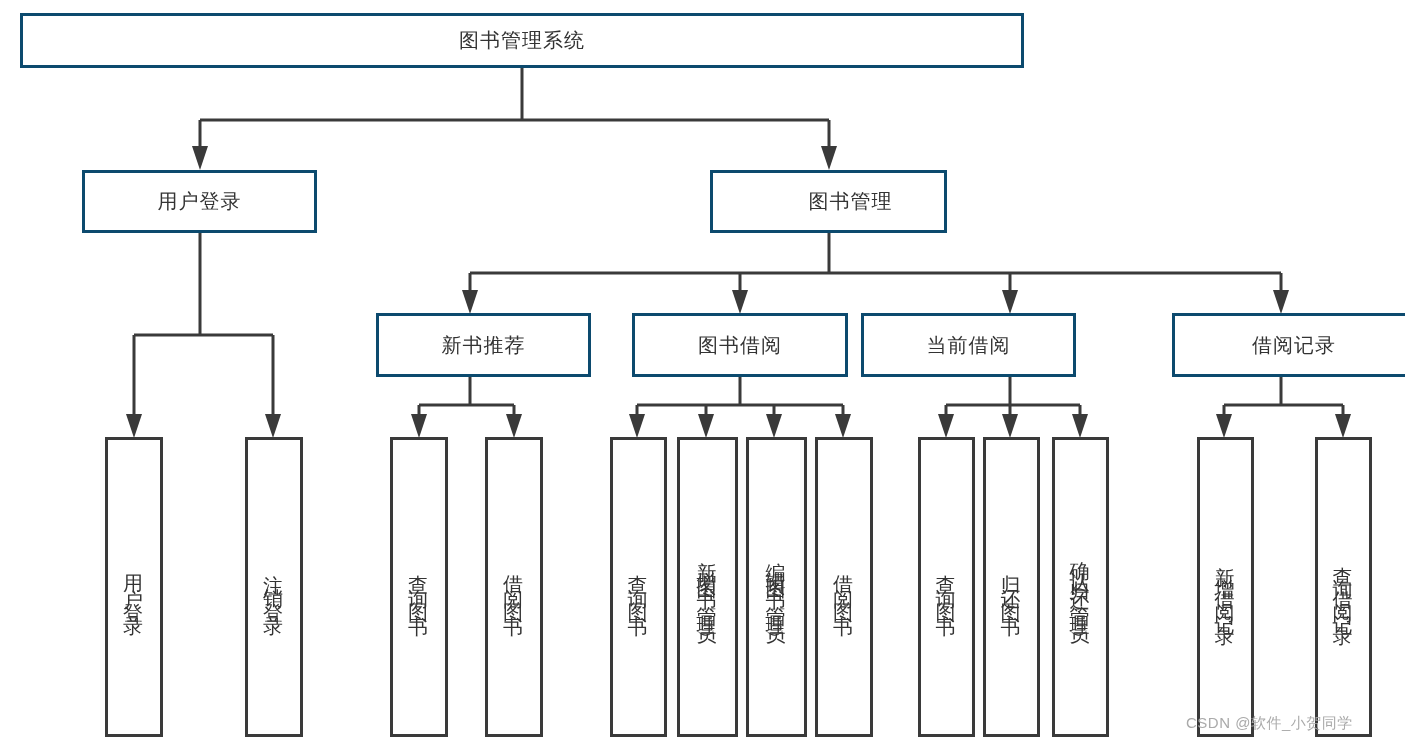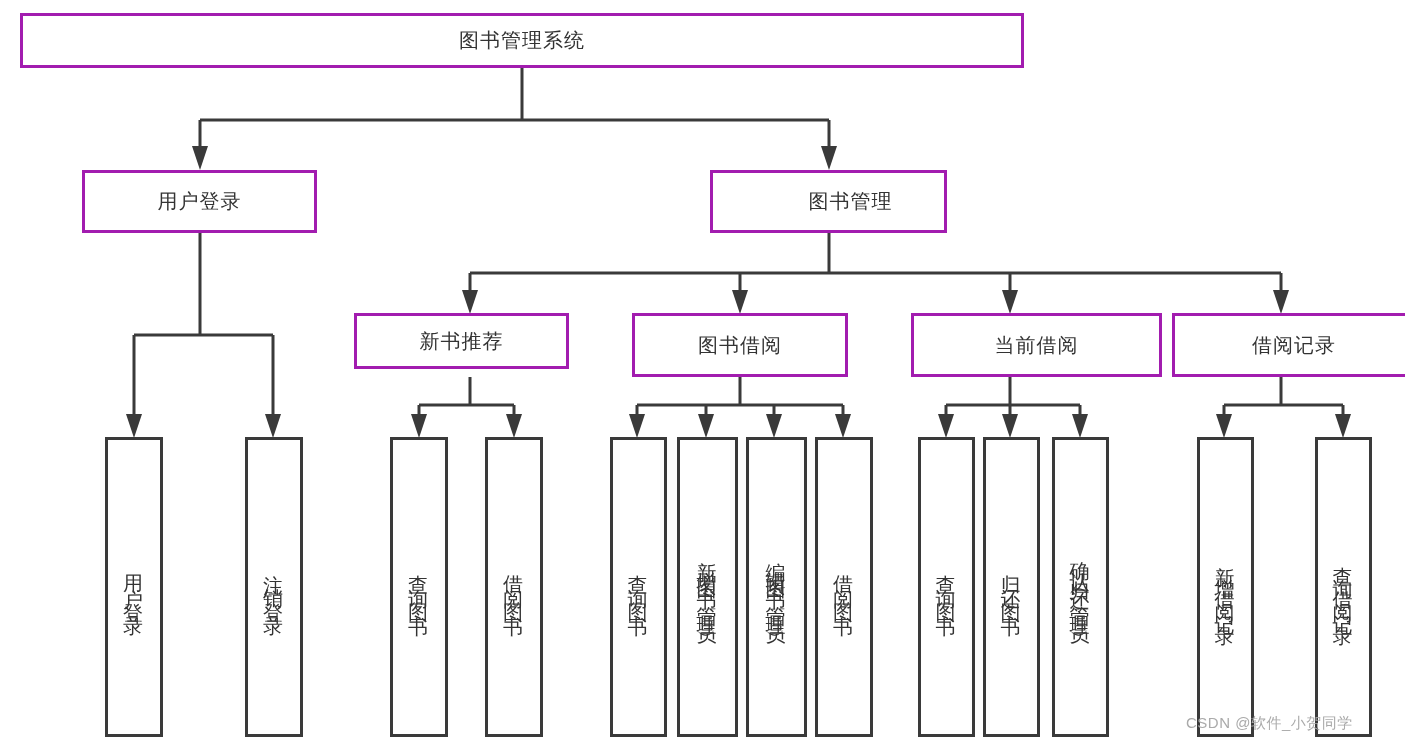--- a/index.html
+++ b/index.html
@@ -4,21 +4,21 @@
 <style>
   html,body{margin:0;padding:0;background:#fff;}
   #stage{
     position:relative;width:1405px;height:747px;background:#ffffff;overflow:hidden;
     font-family:"Liberation Sans","DejaVu Sans",sans-serif;color:#333333;
   }
   #wires{position:absolute;left:0;top:0;z-index:1;}
   #wires path{stroke:#3a3a3a;stroke-width:3;fill:none;}
   #wires polygon{fill:#3a3a3a;stroke:none;}
   .node{
-    position:absolute;box-sizing:border-box;background:#ffffff;border:3px solid #a21caf;
+    position:absolute;box-sizing:border-box;background:#ffffff;border:3px solid #0c4a6e;
     display:flex;align-items:center;justify-content:center;z-index:2;
     font-size:20px;letter-spacing:1px;white-space:nowrap;
   }
   .leaf{
     position:absolute;box-sizing:border-box;background:#ffffff;border:3px solid #3a3a3a;z-index:2;
   }
   .leaf .vtext{
     position:absolute;left:50%;top:50%;transform:translate(-50%,-50%);
     writing-mode:vertical-lr;text-orientation:mixed;white-space:nowrap;
     font-size:20px;letter-spacing:14px;color:#333333;
@@ -69,23 +69,23 @@
     <path d="M1281 377 V405 M1224 405 H1343 M1224 405 V417 M1343 405 V417"></path>
     <polygon points="1216,414 1232,414 1224,438"></polygon>
     <polygon points="1335,414 1351,414 1343,438"></polygon>
   </svg>
 
   <div class="node" style="left:20px;top:13px;width:1004px;height:55px;">图书管理系统</div>
 
   <div class="node" style="left:82px;top:170px;width:235px;height:63px;">用户登录</div>
   <div class="node" style="left:710px;top:170px;width:237px;height:63px;padding-left:44px;">图书管理</div>
 
-  <div class="node" style="left:354px;top:313px;width:215px;height:56px;">新书推荐</div>
+  <div class="node" style="left:376px;top:313px;width:215px;height:64px;">新书推荐</div>
   <div class="node" style="left:632px;top:313px;width:216px;height:64px;">图书借阅</div>
-  <div class="node" style="left:911px;top:313px;width:251px;height:64px;text-align:center;">当前借阅</div>
+  <div class="node" style="left:861px;top:313px;width:215px;height:64px;text-align:center;">当前借阅</div>
   <div class="node" style="left:1172px;top:313px;width:244px;height:64px;">借阅记录</div>
 
   <div class="leaf" style="left:105px;top:437px;width:58px;height:300px;">
     <span class="vtext">用户登录</span>
   </div>
   <div class="leaf" style="left:245px;top:437px;width:58px;height:300px;">
     <span class="vtext">注销登录</span>
   </div>
 
   <div class="leaf" style="left:390px;top:437px;width:58px;height:300px;">

